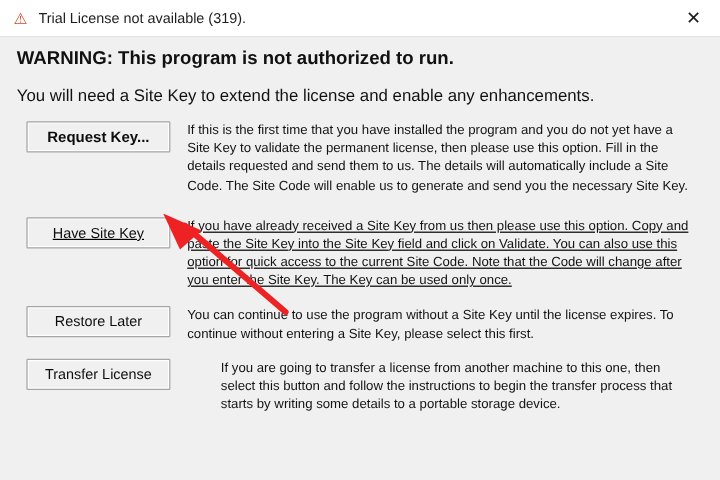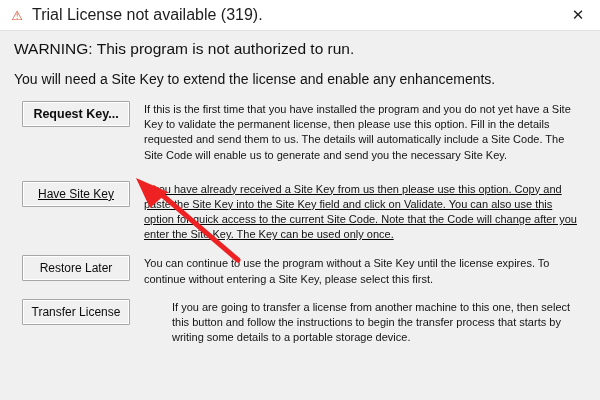--- a/index.html
+++ b/index.html
@@ -36,21 +36,21 @@
     margin-left: 8px;
     margin-right: 6px;
     display: flex;
     align-items: center;
     justify-content: center;
     color: #d04a2a;
     font-size: 13px;
     line-height: 1;
   }
   .title-text {
-    font-size: 16px;
+    font-size: 12px;
     color: #1d1d1d;
     flex: 1;
     white-space: nowrap;
     overflow: hidden;
   }
   .title-close {
     width: 44px;
     height: 30px;
     display: flex;
     align-items: center;
@@ -62,20 +62,21 @@
   
   .heading-block {
     padding: 6px 10px 0 10px;
     flex: none;
   }
   .heading1 {
     font-size: 15.5px;
     color: #111111;
     margin: 3px 0 0 4px;
     white-space: nowrap;
+    font-weight: bold;
   }
   .heading2 {
     font-size: 14px;
     color: #111111;
     margin: 13px 0 0 4px;
     white-space: nowrap;
   }
   
   .options {
     flex: 1;
@@ -88,21 +89,21 @@
     align-items: flex-start;
     margin-bottom: 14px;
   }
   .option-row.r1 { margin-bottom: 18px; }
   .option-row.r2 { margin-bottom: 13px; text-decoration: underline; }
   .option-row.r3 { margin-bottom: 12px; }
   .option-row.r4 { margin-bottom: 13px; gap: 28px; }
   .option-row.r5 { margin-bottom: 12px; }
 
   .btn {
-    width: 108px;
+    width: 120px;
     min-height: 26px;
     flex: none;
     margin-left: 14px;
     margin-right: 14px;
     background: #f0f0f0;
     border: 1px solid #a6a6a6;
     box-shadow: 0 0 0 1px #ffffff inset;
     border-radius: 1px;
     font-family: "Liberation Sans", sans-serif;
     font-size: 12px;

